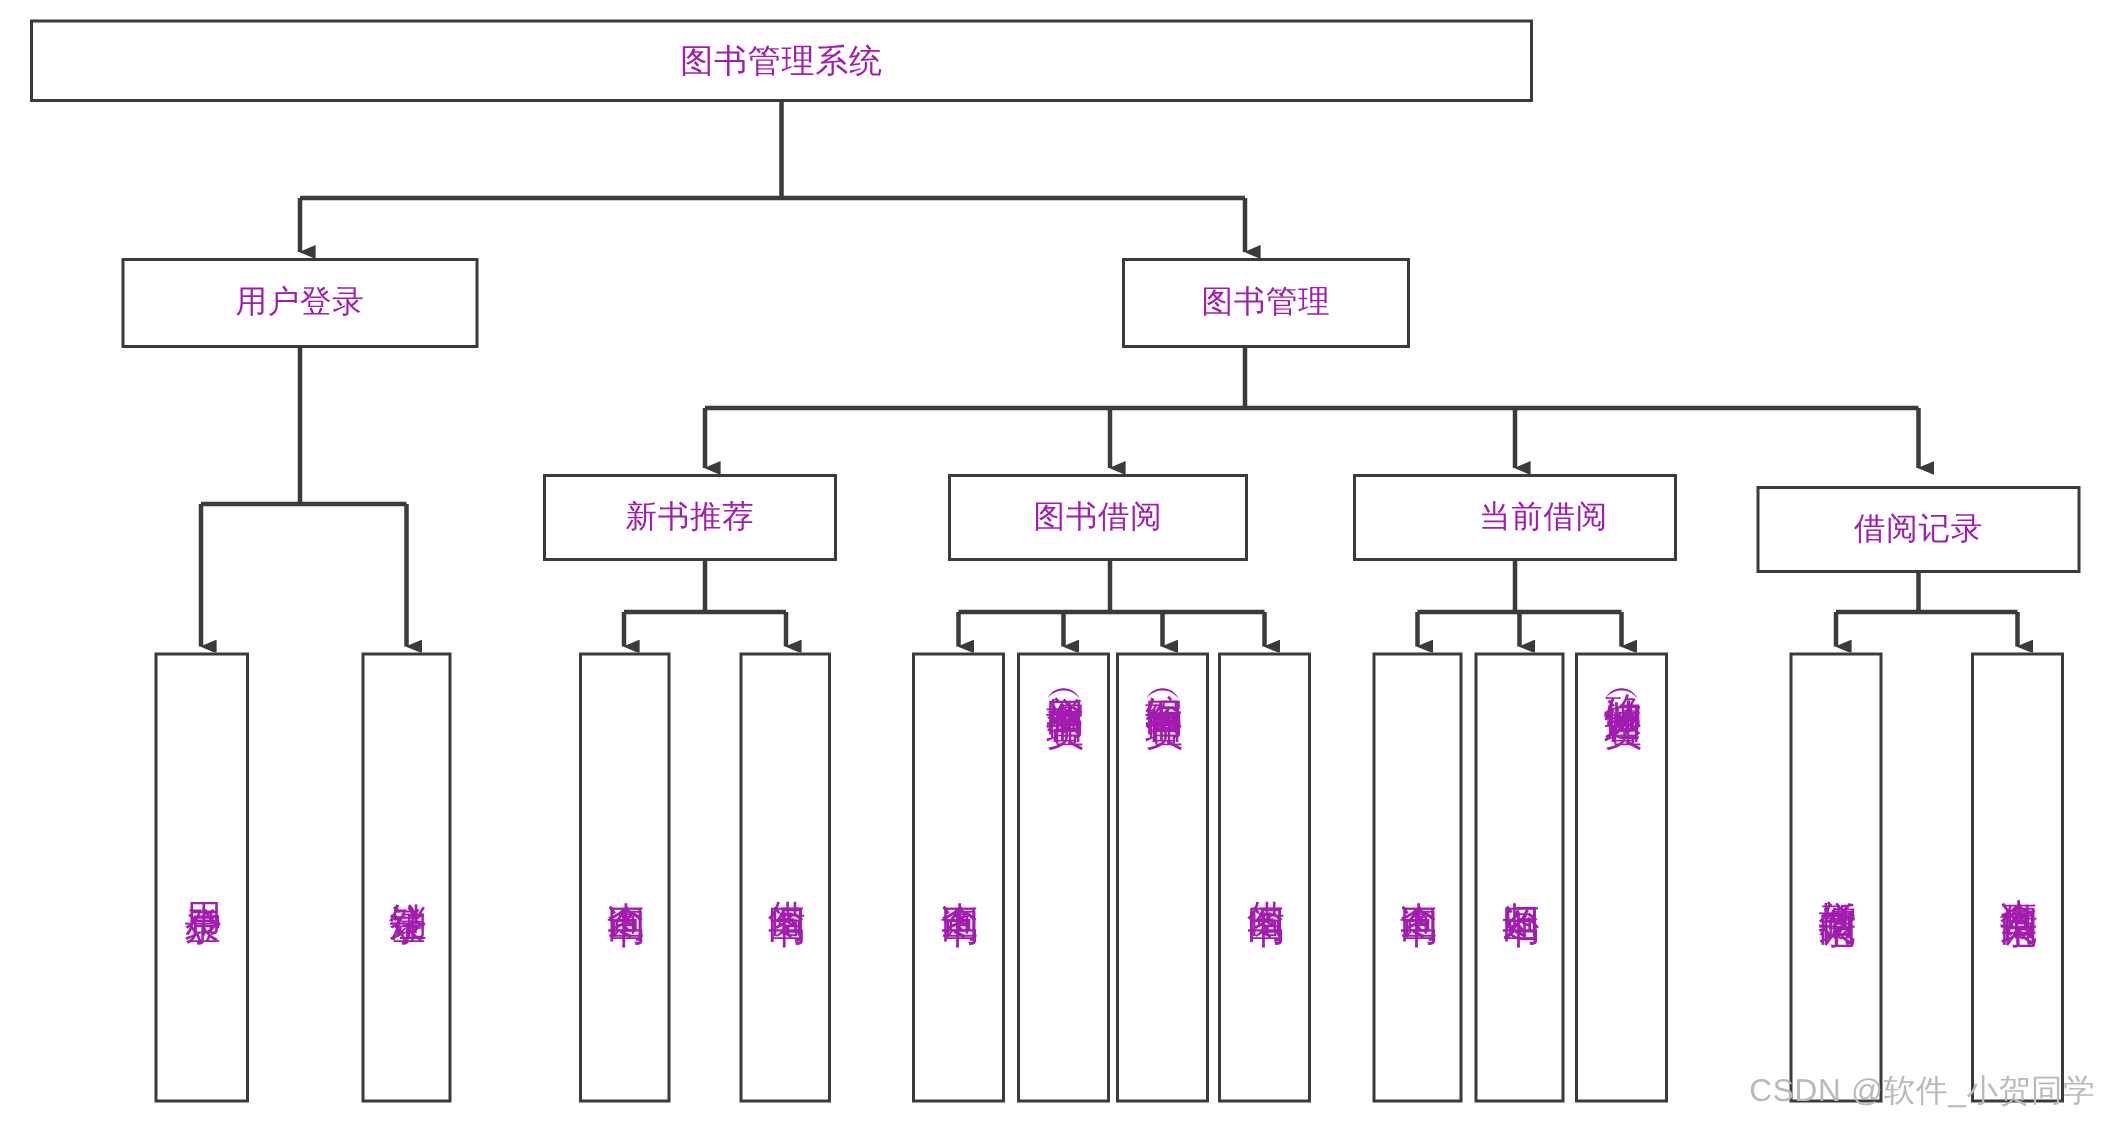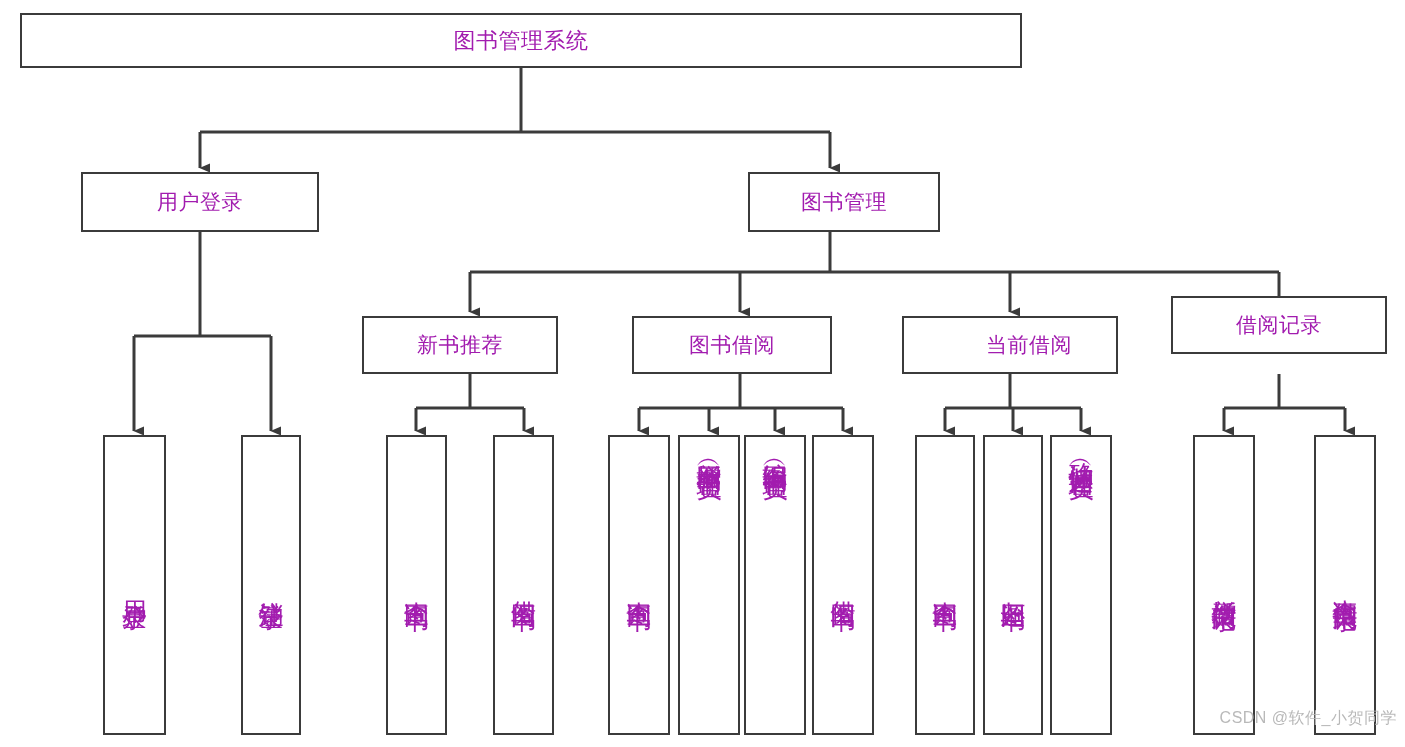--- a/index.html
+++ b/index.html
@@ -59,22 +59,22 @@
     writing-mode: vertical-rl;
     text-orientation: upright;
     font-size: 25px;
     line-height: 1.0;
     letter-spacing: 2px;
     white-space: nowrap;
   }
   .watermark {
     position: absolute;
     right: 8px;
-    bottom: 18px;
-    font-size: 16px;
+    bottom: 6px;
+    font-size: 21px;
     color: #b9b9b9;
     letter-spacing: 0.5px;
     z-index: 5;
     white-space: nowrap;
     margin-left: 28px;
   }
 </style>
 </head>
 <body>
 
@@ -143,21 +143,21 @@
 
   <div class="node h" style="left:362px; top:316px; width:196px; height:58px;">
     <span class="lbl">新书推荐</span>
   </div>
   <div class="node h" style="left:632px; top:316px; width:200px; height:58px;">
     <span class="lbl">图书借阅</span>
   </div>
   <div class="node h" style="left:902px; top:316px; width:216px; height:58px;padding-left:38px;">
     <span class="lbl">当前借阅</span>
   </div>
-  <div class="node h" style="left:1171px; top:296px; width:216px; height:58px;">
+  <div class="node h" style="left:1171px; top:324px; width:216px; height:58px;">
     <span class="lbl">借阅记录</span>
   </div>
 
   <div class="node v" style="left:103px; top:435px; width:63px; height:300px; align-items:center; padding-top:0;">
     <span class="lbl">用户登录</span>
   </div>
   <div class="node v" style="left:241px; top:435px; width:60px; height:300px; align-items:center; padding-top:0;">
     <span class="lbl">注销登录</span>
   </div>
 

